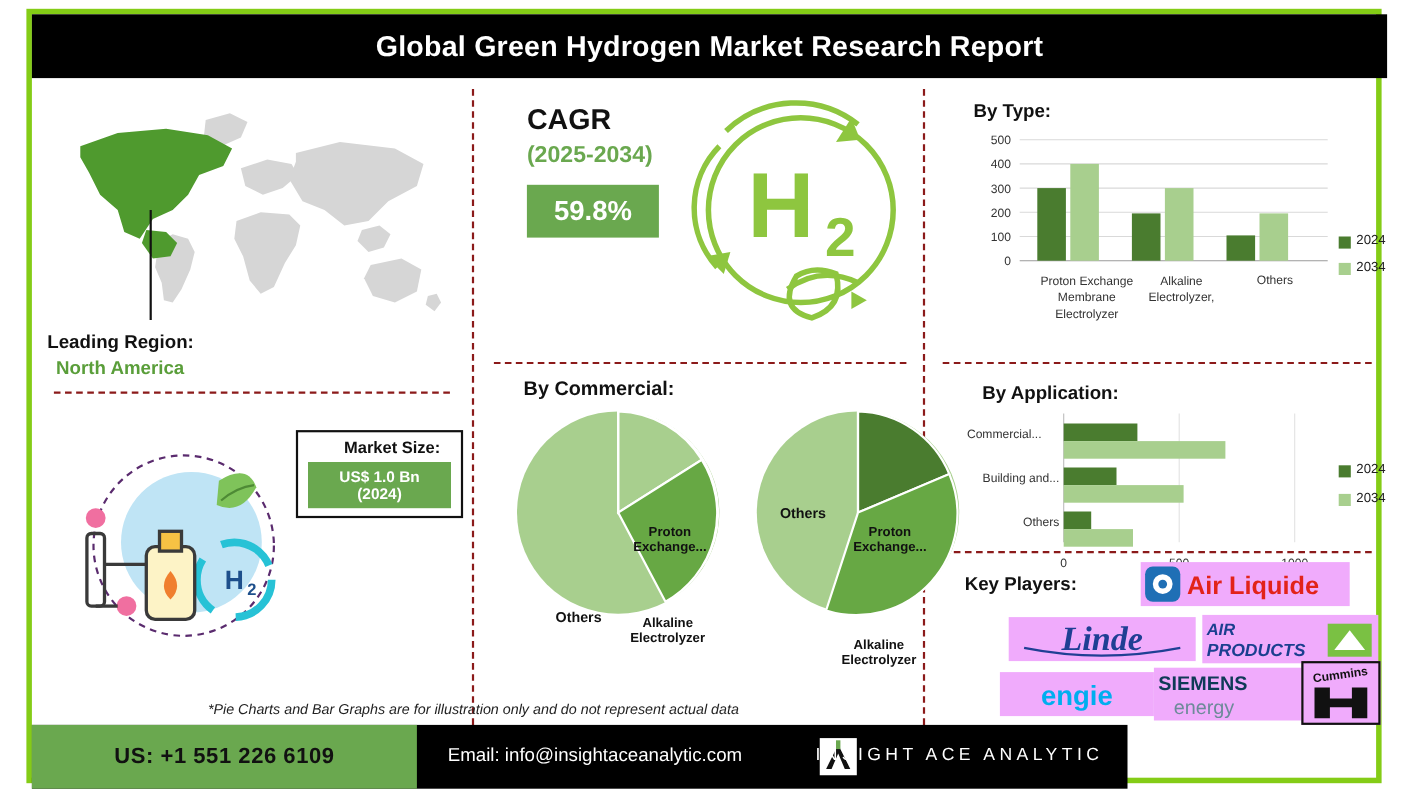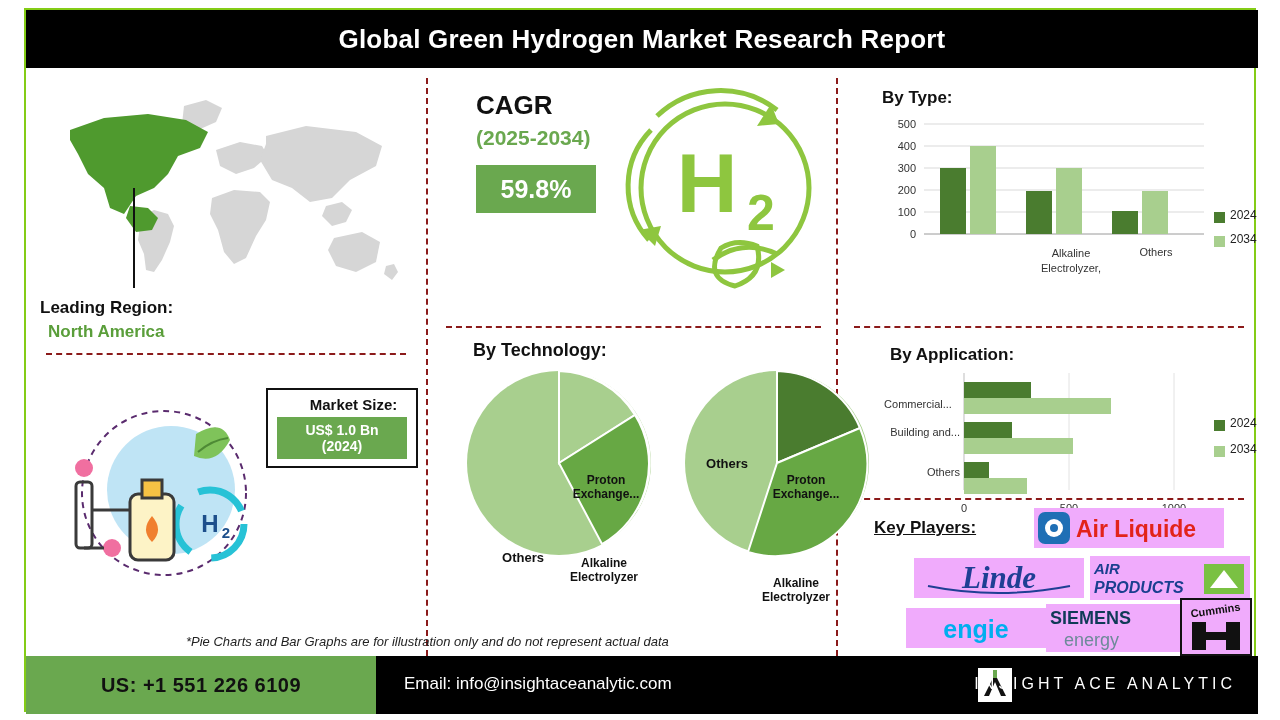--- a/index.html
+++ b/index.html
@@ -4,21 +4,21 @@
 <style>
   * { box-sizing: border-box; }
   html, body { margin:0; padding:0; }
   body {
     width:1280px; height:720px; background:#ffffff;
     font-family:"Liberation Sans", sans-serif;
     position:relative; overflow:hidden;
   }
   .page {
     position:absolute; left:24px; top:8px; width:1232px; height:704px;
-    border:2px solid #84cc16; background:#fff;
+    border:5px solid #84cc16; background:#fff;
   }
   
   .header {
     position:absolute; left:0; top:0; width:1232px; height:58px;
     background:#000; display:flex; align-items:center; justify-content:center;
   }
   .header-title {
     color:#fff; font-size:26px; font-weight:bold; letter-spacing:.2px;
   }
   
@@ -68,24 +68,24 @@
   .disclaimer {
     position:absolute; left:160px; top:566px; font-size:13px; font-style:italic; color:#222;
   }
 
   
   .sec-title { position:absolute; font-size:17px; font-weight:bold; color:#111; }
   .axis-txt { position:absolute; font-size:11px; color:#333; }
   .legend-item { position:absolute; font-size:12px; color:#222; }
   .legend-swatch { position:absolute; width:11px; height:11px; }
 
-  .kp-title { position:absolute; left:20px; top:450px; font-size:17px; font-weight:bold; color:#111;text-decoration:underline; }
-
-  
-  .footer { position:absolute; left:0; top:646px; width:1232px; height:58px; background:#000; }
+  .kp-title { position:absolute; left:20px; top:450px; font-size:17px; font-weight:bold; color:#111; }
+
+  
+  .footer { position:absolute; left:0; top:646px; width:996px; height:58px; background:#000; }
   .footer-left {
     position:absolute; left:0; top:0; width:350px; height:58px; background:#6aa84f;
     display:flex; align-items:center; justify-content:center;
     color:#111; font-size:20px; font-weight:bold; letter-spacing:.5px;
   }
   .footer-email {
     position:absolute; left:378px; top:18px; color:#fff; font-size:17px;
   }
   .footer-brand {
     position:absolute; right:22px; top:19px; color:#fff; font-size:16px; letter-spacing:4px;
@@ -189,21 +189,21 @@
           <path d="M30 50 a80 80 0 0 0 -2 110" fill="none" stroke="#8ec63f" stroke-width="5"></path>
           <path d="M18 150 l16 16 l6 -20 z" fill="#8ec63f"></path>
           <text x="86" y="132" font-family="Liberation Sans, sans-serif" font-size="84" font-weight="bold" fill="#8ec63f" text-anchor="middle">H</text>
           <text x="140" y="150" font-family="Liberation Sans, sans-serif" font-size="50" font-weight="bold" fill="#8ec63f" text-anchor="middle">2</text>
           <path d="M92 180 q30 -22 64 -6" fill="none" stroke="#8ec63f" stroke-width="5"></path>
           <path d="M100 168 q-18 30 14 38 q30 -10 22 -40 q-20 -8 -36 2z" fill="none" stroke="#8ec63f" stroke-width="5"></path>
           <path d="M150 182 l14 8 l-14 8z" fill="#8ec63f"></path>
         </svg>
       </div>
 
-      <div class="bytech-title">By Technology:</div>
+      <div class="bytech-title">By Commercial:</div>
 
       <svg width="190" height="190" viewBox="0 0 190 190" style="position:absolute; left:18px; top:300px;">
         <circle cx="95" cy="95" r="92" fill="#a8cf8e"></circle>
         <path d="M95 95 L95 3 A92 92 0 0 1 174 140 Z" fill="#a8cf8e" stroke="#fff" stroke-width="2"></path>
         <path d="M95 95 L174 140 A92 92 0 0 1 150 163 Z" fill="#a8cf8e" stroke="#fff" stroke-width="2"></path>
         <path d="M95 95 L95 3 A92 92 0 0 1 171 47 Z" fill="#a8cf8e" stroke="#fff" stroke-width="2"></path>
         <path d="M95 95 L171 47 A92 92 0 0 1 138 176 Z" fill="#67a844" stroke="#fff" stroke-width="2"></path>
         <line x1="95" y1="95" x2="95" y2="3" stroke="#fff" stroke-width="2"></line>
       </svg>
       <div class="pie-label" style="left:115px; top:405px; width:90px;">Proton Exchange...</div>
@@ -252,20 +252,21 @@
         <rect x="86" y="54" width="26" height="66" fill="#4a7c2f"></rect>
         <rect x="116" y="32" width="26" height="88" fill="#a8cf8e"></rect>
 
         <rect x="172" y="77" width="26" height="43" fill="#4a7c2f"></rect>
         <rect x="202" y="54" width="26" height="66" fill="#a8cf8e"></rect>
 
         <rect x="258" y="97" width="26" height="23" fill="#4a7c2f"></rect>
         <rect x="288" y="77" width="26" height="43" fill="#a8cf8e"></rect>
       </svg>
 
+      <div class="axis-txt" style="left:86px; top:178px; width:90px; text-align:center; line-height:1.35;">Proton Exchange Membrane Electrolyzer</div>
       <div class="axis-txt" style="left:172px; top:178px; width:90px; text-align:center; line-height:1.35;">Alkaline Electrolyzer,</div>
       <div class="axis-txt" style="left:262px; top:178px; width:80px; text-align:center;">Others</div>
 
       <div class="legend-swatch" style="left:360px; top:144px; background:#4a7c2f;"></div>
       <div class="legend-item" style="left:376px; top:140px;">2024</div>
       <div class="legend-swatch" style="left:360px; top:168px; background:#a8cf8e;"></div>
       <div class="legend-item" style="left:376px; top:164px;">2034</div>
 
       <div class="sec-title" style="left:36px; top:277px;">By Application:</div>
 
@@ -282,21 +283,21 @@
 
         <rect x="110" y="94" width="25" height="16" fill="#4a7c2f"></rect>
         <rect x="110" y="110" width="63" height="16" fill="#a8cf8e"></rect>
         <g font-family="Liberation Sans, sans-serif" font-size="11" fill="#333" text-anchor="middle">
           <text x="110" y="144">0</text>
           <text x="215" y="144">500</text>
           <text x="320" y="144">1000</text>
         </g>
       </svg>
 
-      <div class="axis-txt" style="left:22px; top:330px; width:84px; text-align:center;">Commercial...</div>
+      <div class="axis-txt" style="left:22px; top:318px; width:84px; text-align:left;">Commercial...</div>
       <div class="axis-txt" style="left:22px; top:358px; width:84px; text-align:right;">Building and...</div>
       <div class="axis-txt" style="left:22px; top:398px; width:84px; text-align:right;">Others</div>
 
       <div class="legend-swatch" style="left:360px; top:352px; background:#4a7c2f;"></div>
       <div class="legend-item" style="left:376px; top:348px;">2024</div>
       <div class="legend-swatch" style="left:360px; top:378px; background:#a8cf8e;"></div>
       <div class="legend-item" style="left:376px; top:374px;">2034</div>
 
       <div class="kp-title">Key Players:</div>
 

